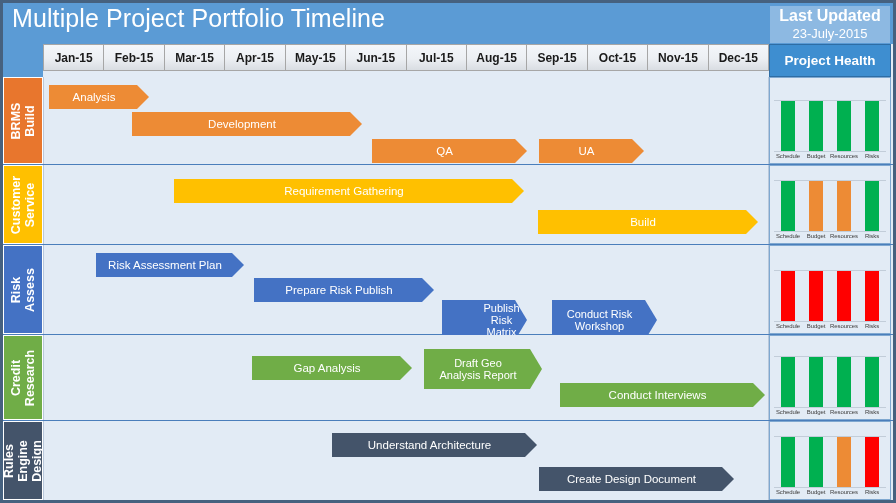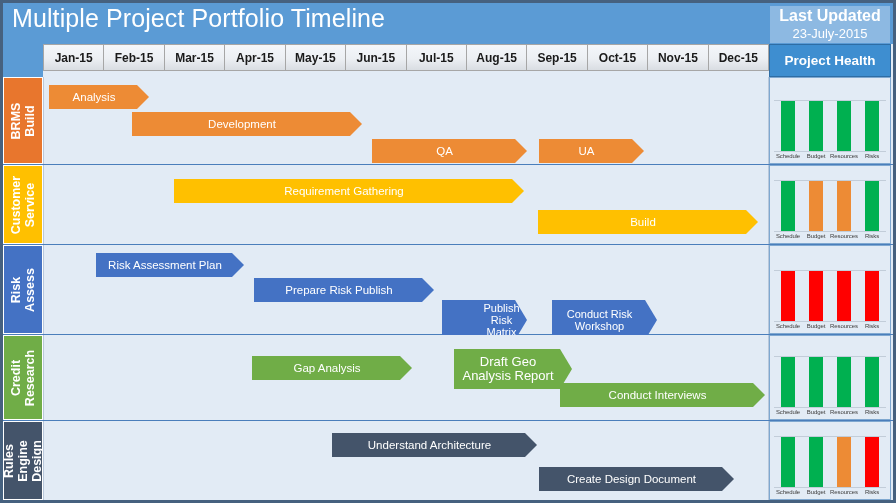--- a/index.html
+++ b/index.html
@@ -252,21 +252,21 @@
           </div>
         </div>
       </div>
       <div class="row" style="height: 86px;">
         <div class="row-label" style="background: rgb(112, 173, 71);">
           <span>Credit
 Research</span>
         </div>
         <div class="track">
           <div class="bar" style="left: 208px; width: 160px; top: 21px; background: rgb(112, 173, 71);">Gap Analysis</div>
-          <div class="bar" style="left: 410px; width: 118px; top: 14px; background: rgb(112, 173, 71); height: 40px; font-size: 13px;">Draft Geo
+          <div class="bar" style="left: 380px; width: 118px; top: 14px; background: rgb(112, 173, 71); height: 40px; font-size: 11px;">Draft Geo
 Analysis Report</div>
           <div class="bar" style="left: 516px; width: 205px; top: 48px; background: rgb(112, 173, 71);">Conduct Interviews</div>
         </div>
         <div class="health">
           <div class="health-plot">
             <div class="health-bar" style="background: rgb(0, 176, 80);"></div>
             <div class="health-bar" style="background: rgb(0, 176, 80);"></div>
             <div class="health-bar" style="background: rgb(0, 176, 80);"></div>
             <div class="health-bar" style="background: rgb(0, 176, 80);"></div>
           </div>

